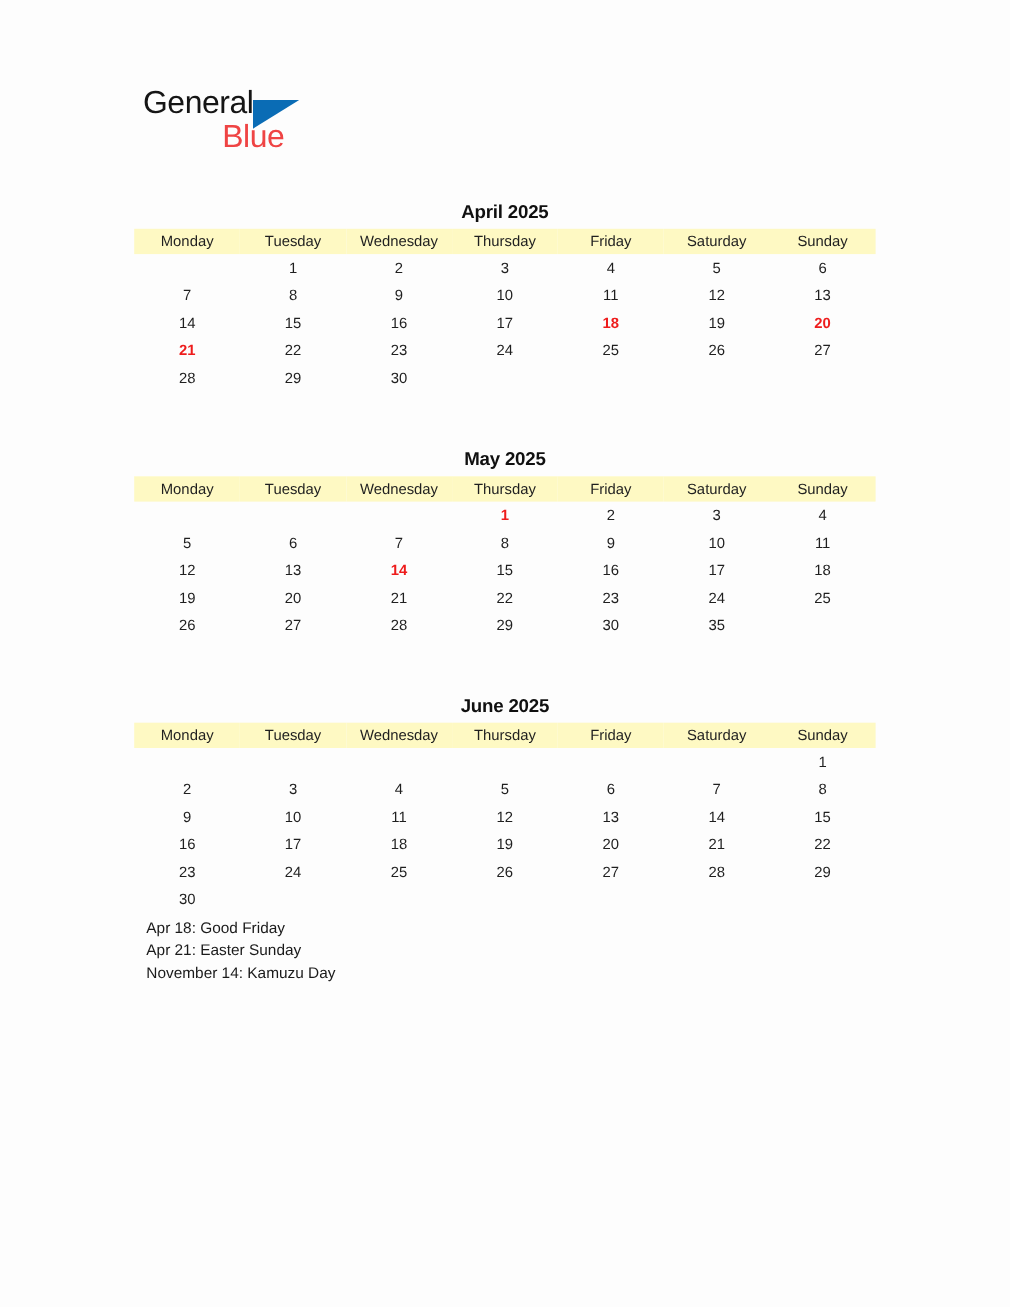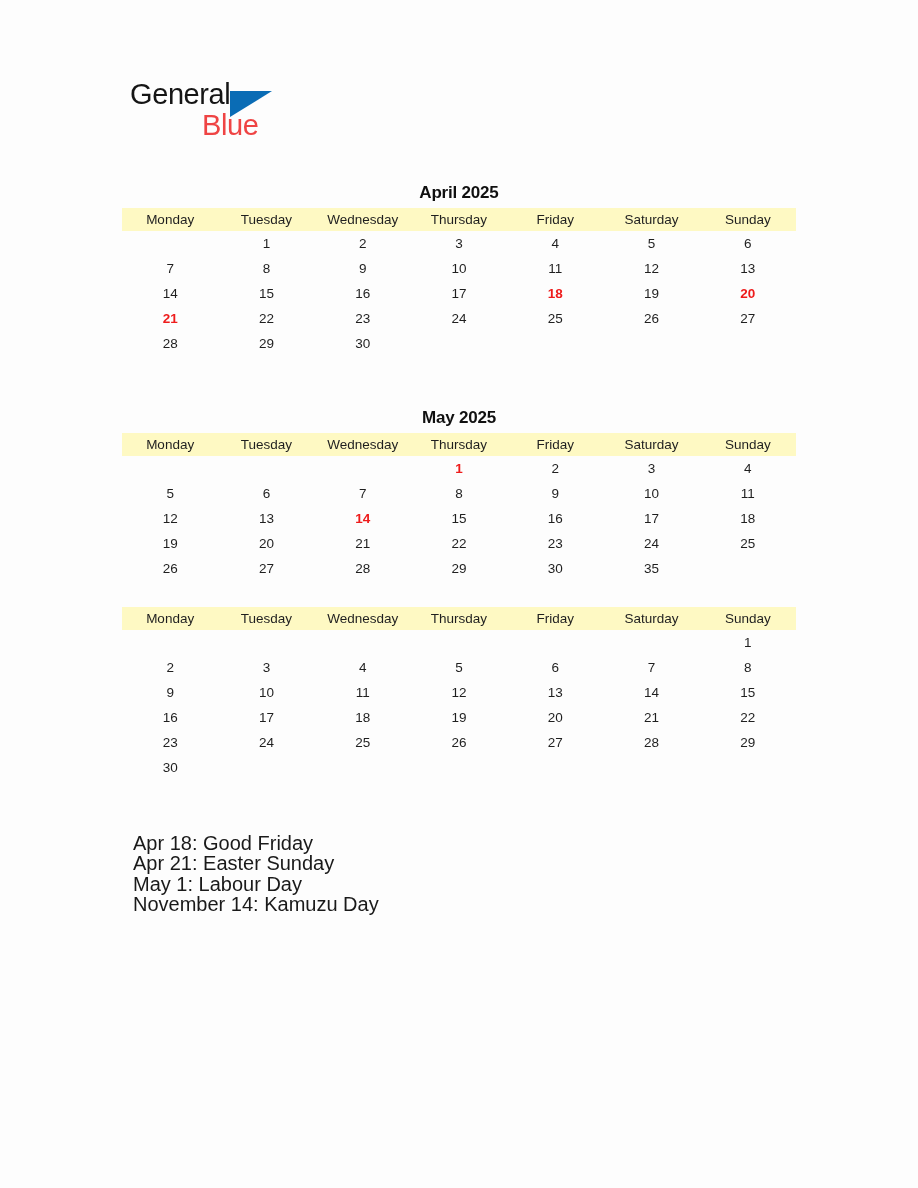--- a/index.html
+++ b/index.html
@@ -138,21 +138,21 @@
   }
 
   
   .holiday-list {
     position: absolute;
     left: 133px;
     top: 833px;
     width: 500px;
   }
   .holiday-item {
-    font-size: 20px;
+    font-size: 14px;
     line-height: 20.3px;
     color: #1a1a1a;
     white-space: nowrap;
   }
 </style>
 </head>
 <body>
 
 <div class="page">
 
@@ -285,20 +285,21 @@
               <td>28</td>
               <td>29</td>
               <td>30</td>
               <td>35</td>
               <td class="empty">&nbsp;</td>
             </tr>
           </tbody>
         </table>
       </div>
       <div class="month-block" id="month-2">
+        <div class="month-title">June 2025</div>
         <table class="cal">
           <thead>
             <tr>
               <th>Monday</th>
               <th>Tuesday</th>
               <th>Wednesday</th>
               <th>Thursday</th>
               <th>Friday</th>
               <th>Saturday</th>
               <th>Sunday</th>
@@ -360,17 +361,16 @@
               <td class="empty">&nbsp;</td>
             </tr>
           </tbody>
         </table>
       </div>
     </div>
 
   <div class="holiday-list" id="holiday-list">
       <div class="holiday-item">Apr 18: Good Friday</div>
       <div class="holiday-item">Apr 21: Easter Sunday</div>
-      <div class="holiday-item">May 1: Labour Day</div>
       <div class="holiday-item">November 14: Kamuzu Day</div>
     </div>
 
 </div>
 
 </body></html>

